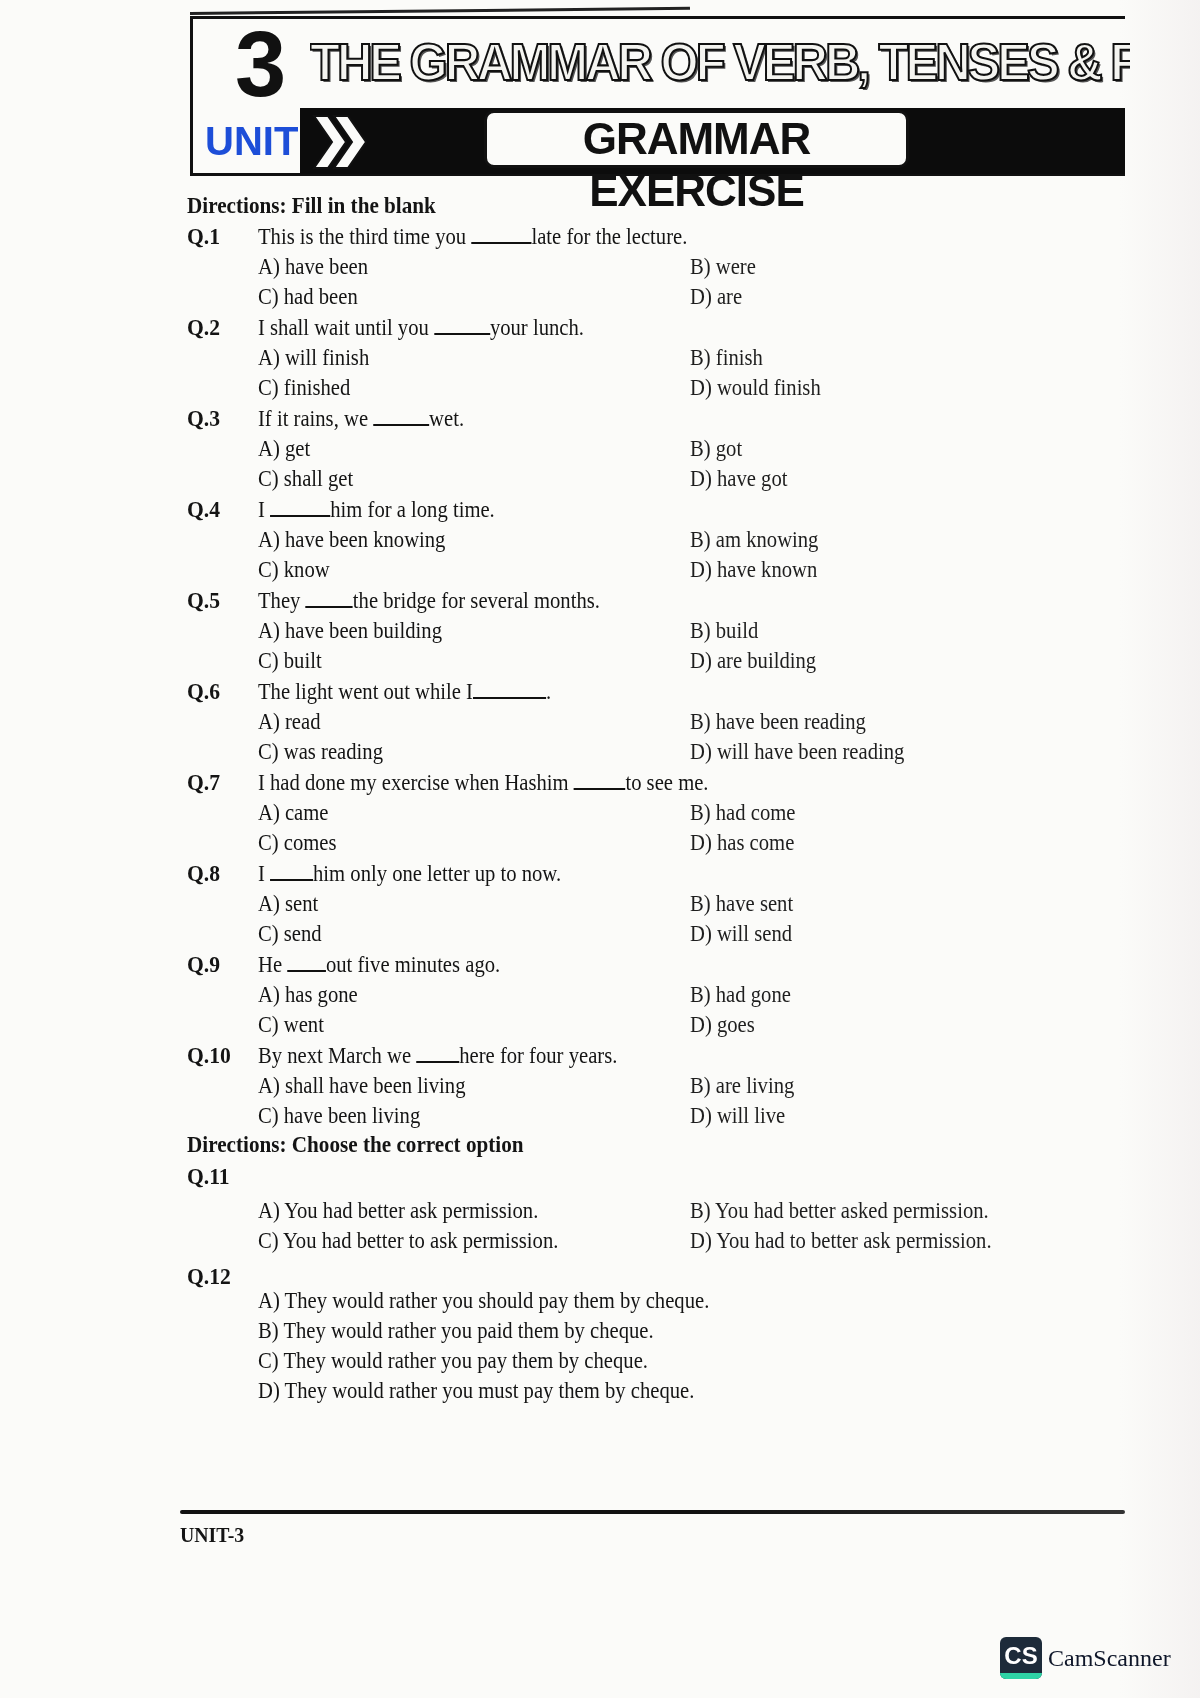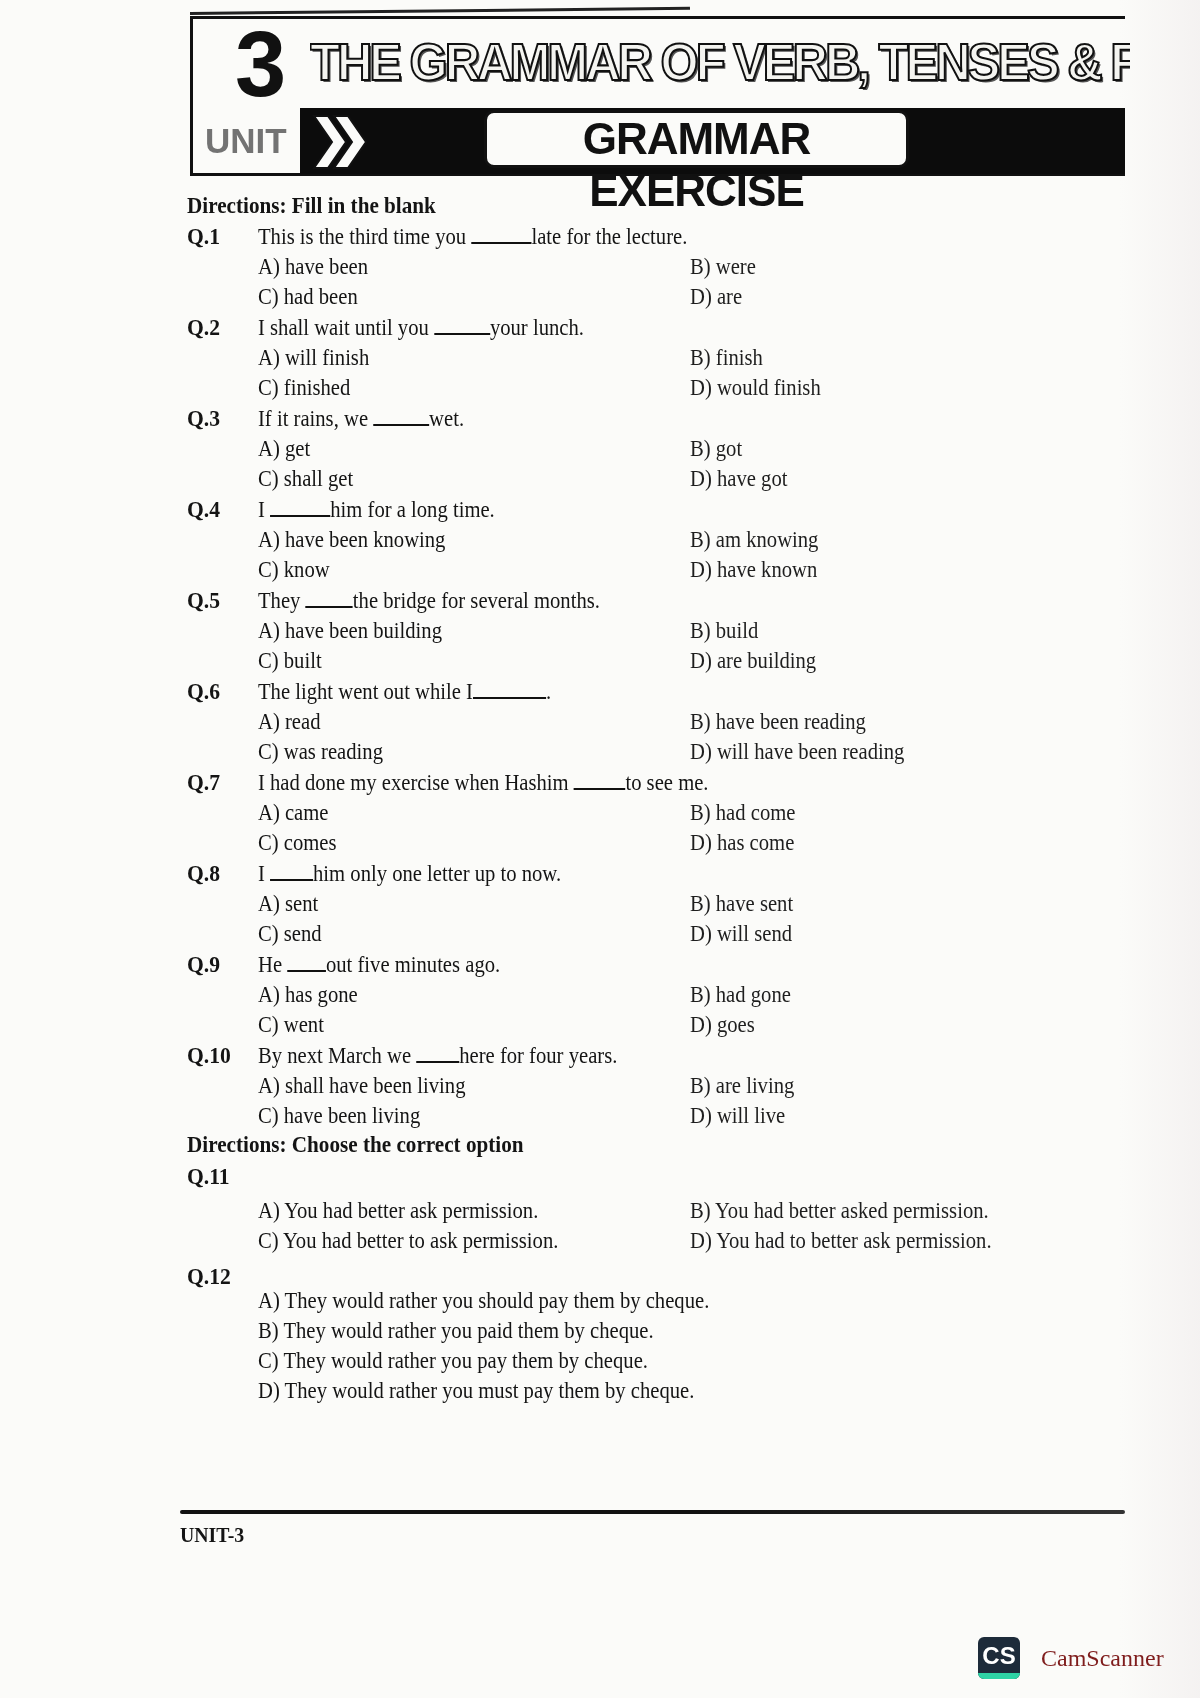--- a/index.html
+++ b/index.html
@@ -37,21 +37,21 @@
     text-shadow: 2px 2px 0 #555;
     transform: scaleY(1.05);
   }
   .black-band {
     position: absolute; left: 300px; top: 108px; width: 825px; height: 66px;
     background: #0c0c0c;
   }
   .unit-label {
     position: absolute; left: 205px; top: 110px;
     font-family: "Liberation Sans", "DejaVu Sans", sans-serif;
-    font-weight: bold; font-size: 35px; line-height: 62px; color: #737373;
+    font-weight: bold; font-size: 40px; line-height: 62px; color: #1d4ed8;
   }
   .chevron-icon {
     position: absolute; left: 312px; top: 112px; width: 60px; height: 60px;
   }
   .practice-pill {
     position: absolute; left: 484px; top: 110px; width: 425px; height: 58px;
     background: #fbfbf9; border-radius: 10px;
     border: 3px solid #111; box-sizing: border-box;
     font-family: "Liberation Sans", "DejaVu Sans", sans-serif;
     font-weight: bold; font-size: 44px; line-height: 52px; text-align: center;
@@ -85,35 +85,35 @@
     position: absolute; left: 180px; top: 1510px; width: 945px; height: 4px;
     background: linear-gradient(to right, #111 0%, #111 55%, #333 100%);
     border-radius: 2px;
   }
   .footer-label {
     position: absolute; left: 180px; top: 1522px;
     font-weight: bold; font-size: 22px; line-height: 26px;
     transform: scaleX(0.9); transform-origin: left;
   }
   .camscanner {
-    position: absolute; left: 978px; top: 1636px; height: 44px;
+    position: absolute; left: 1000px; top: 1636px; height: 44px;
     display: flex; align-items: center;
   }
   .cs-logo {
     width: 42px; height: 42px; border-radius: 6px; background: #1d2b3a;
     position: relative; overflow: hidden;
     font-family: "Liberation Sans", "DejaVu Sans", sans-serif;
     font-weight: bold; font-size: 24px; color: #fff; text-align: center; line-height: 38px;
   }
   .cs-logo::after {
     content: ""; position: absolute; left: 0; bottom: 0; width: 100%; height: 6px; background: #2ed3a5;
   }
   .cs-name {
-    margin-left: 21px; font-family: "Liberation Serif", "DejaVu Serif", serif;
-    font-size: 24px; color: #7f1d1d;
+    margin-left: 6px; font-family: "Liberation Serif", "DejaVu Serif", serif;
+    font-size: 24px; color: #0f172a;
   }
 </style>
 </head>
 <body>
 
 <div class="page-shadow"></div>
 
 <div class="top-line"></div>
 <div class="header-box"></div>
 <div class="black-band"></div>

